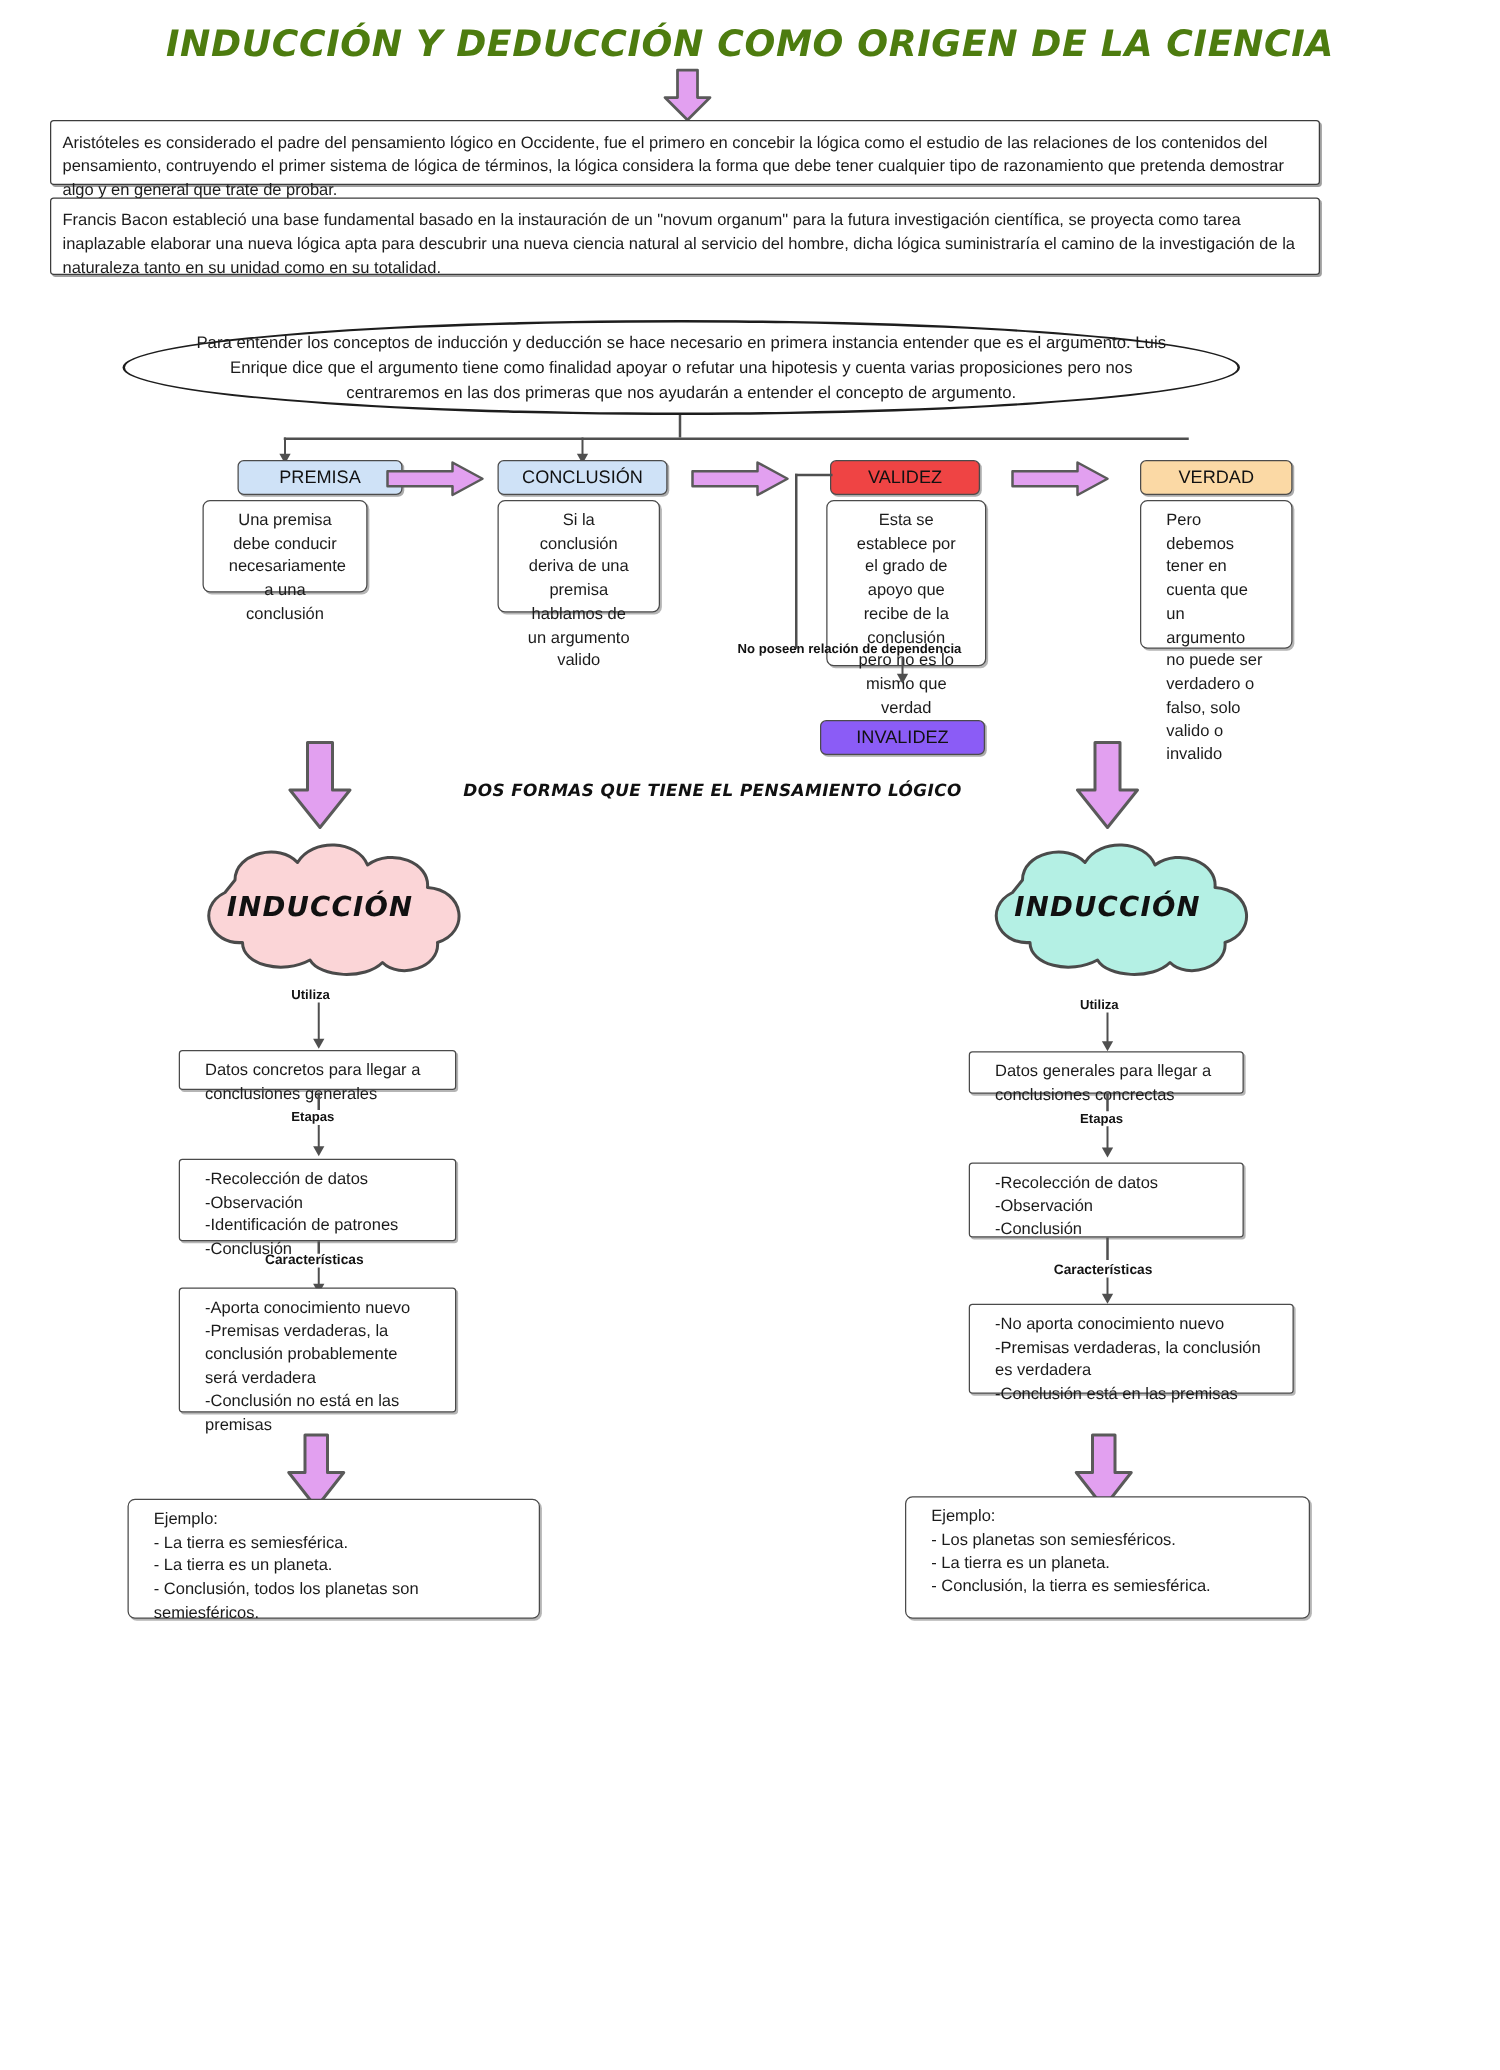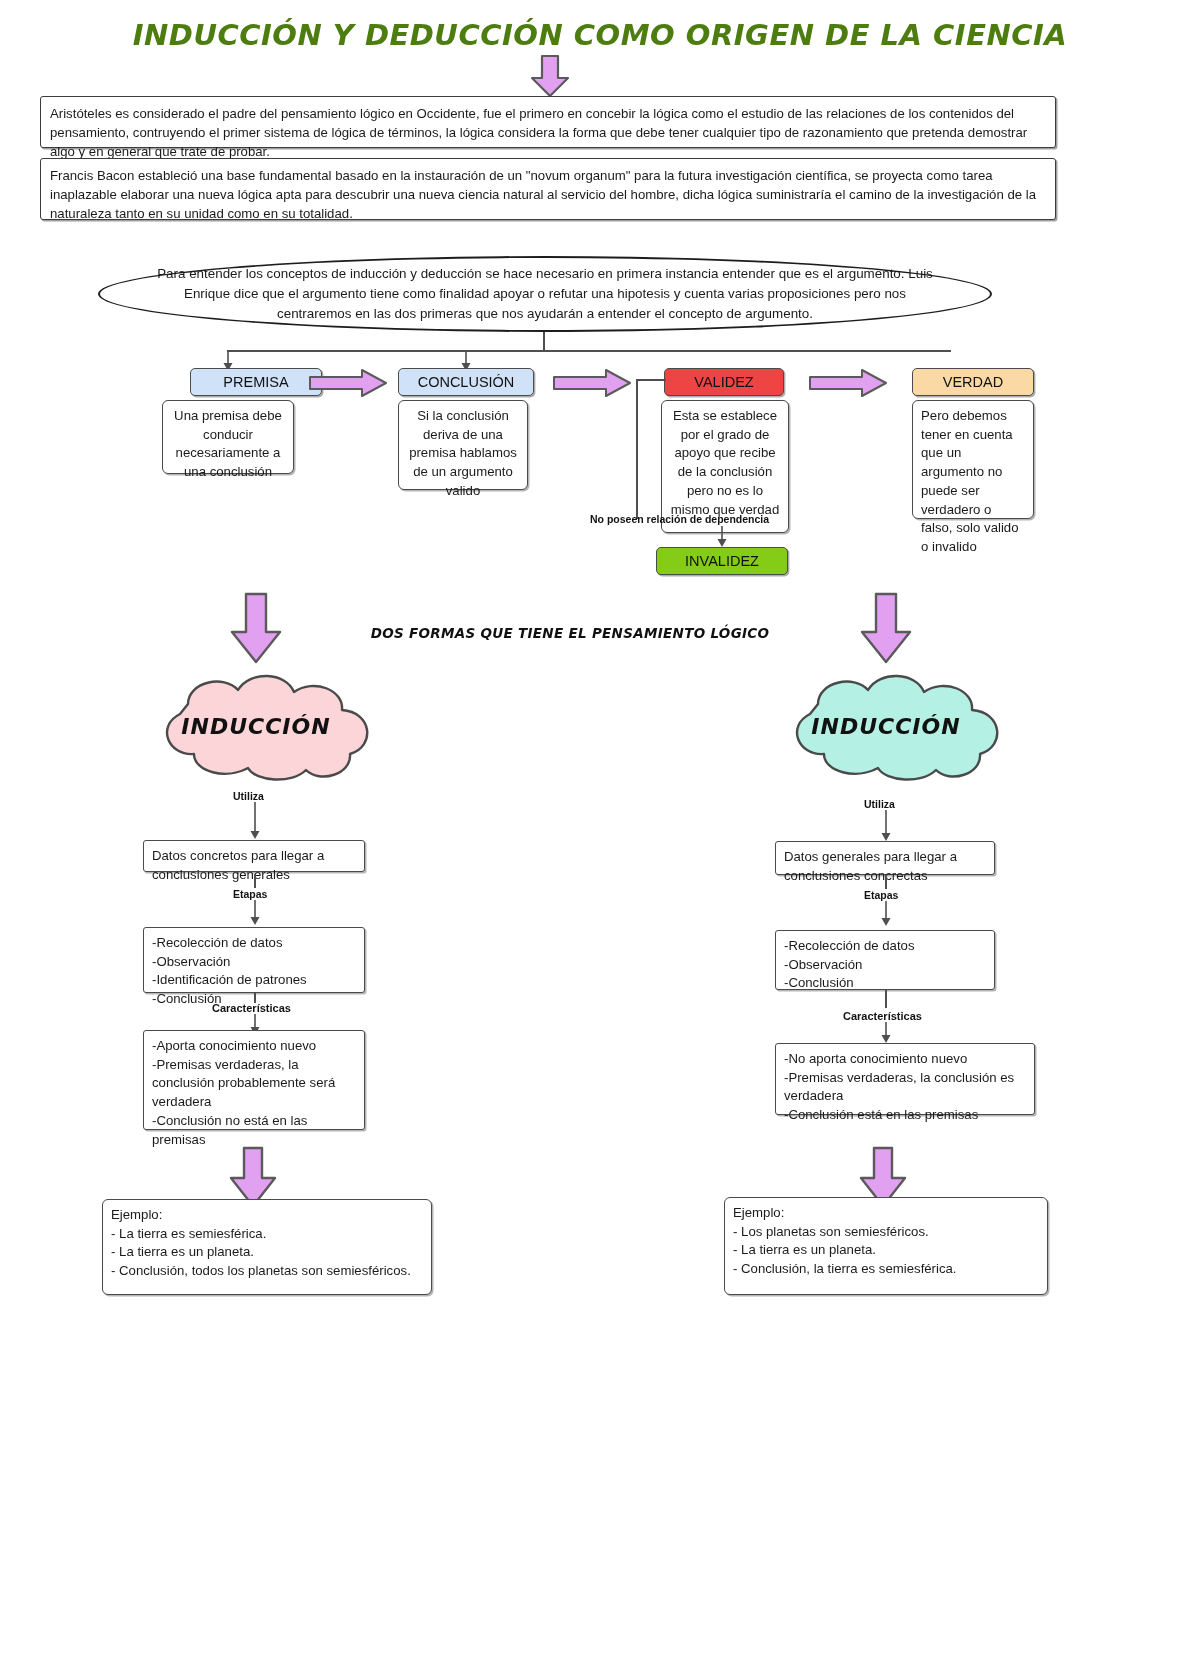--- a/index.html
+++ b/index.html
@@ -36,26 +36,26 @@
   
   .chip{
     height:28px;border:1.6px solid #4b4b4b;border-radius:5px;
     display:flex;align-items:center;justify-content:center;
     font-size:14.5px;color:#111;
     box-shadow:1.4px 1.4px 0 rgba(90,90,90,.5);
   }
   .chip.blue{background:#cfe2f7;}
   .chip.yellow{background:#ef4444;}
   .chip.orange{background:#fbd9a5;}
-  .chip.green{background:#84cc16;}
+  .chip.green{background:#8b5cf6;margin-top:29px;}
 
   
   .box{
     border:1.7px solid #4a4a4a;border-radius:6px;background:#fff;
-    font-size:13.2px;line-height:1.42;padding:6px 8px;
+    font-size:13.2px;line-height:1.42;padding:6px 20px;
     box-shadow:1.5px 1.5px 0 rgba(90,90,90,.45);
   }
   .box.center{text-align:center;}
   .box.sq{border-radius:3px;}
 
   
   .clabel{font-size:10.5px;font-weight:700;color:#121212;white-space:nowrap;}
   .clabel.big{font-size:11px;}
 
   

